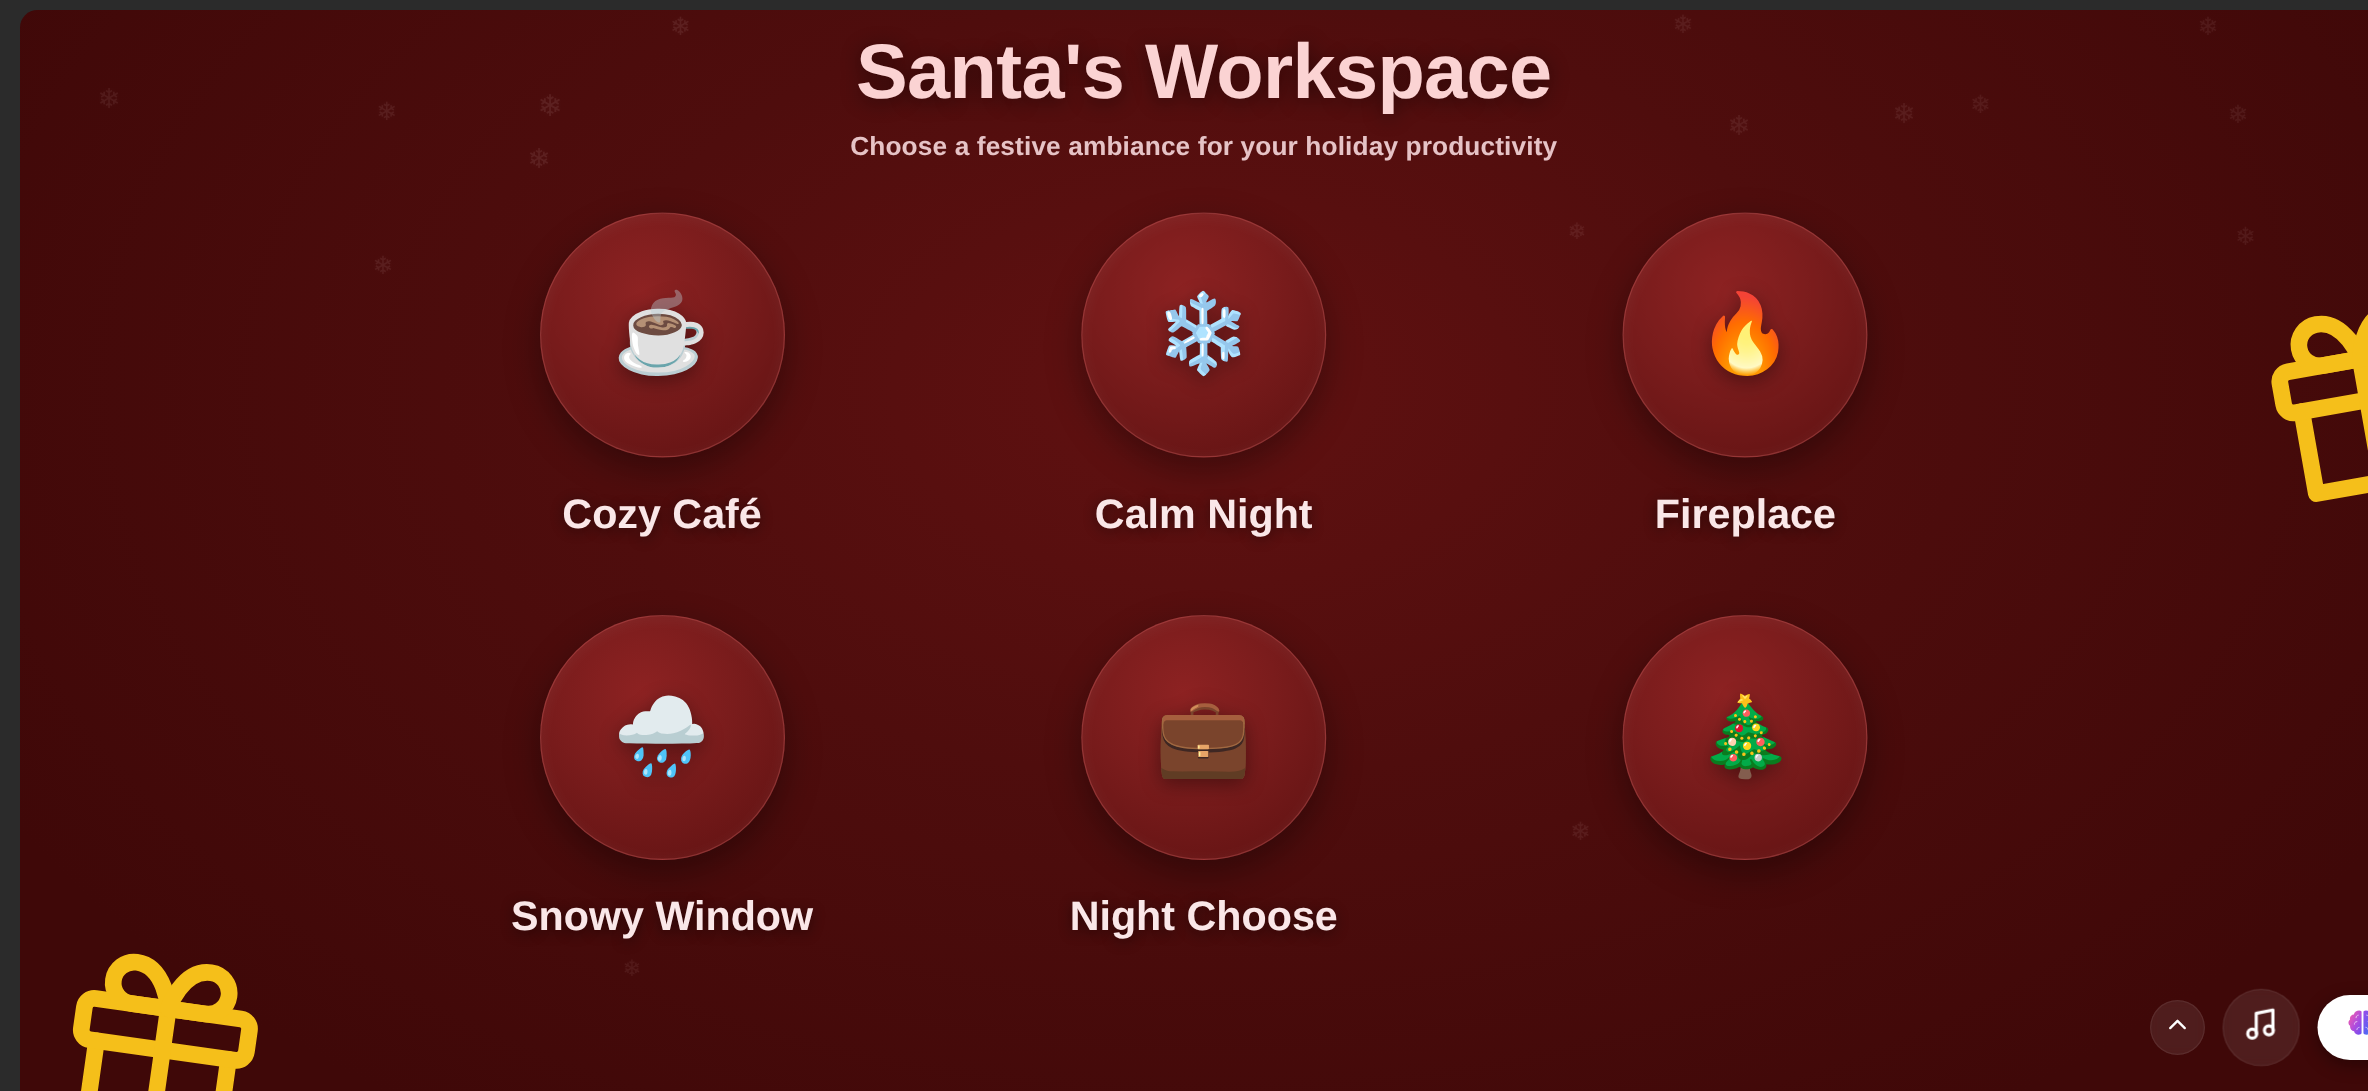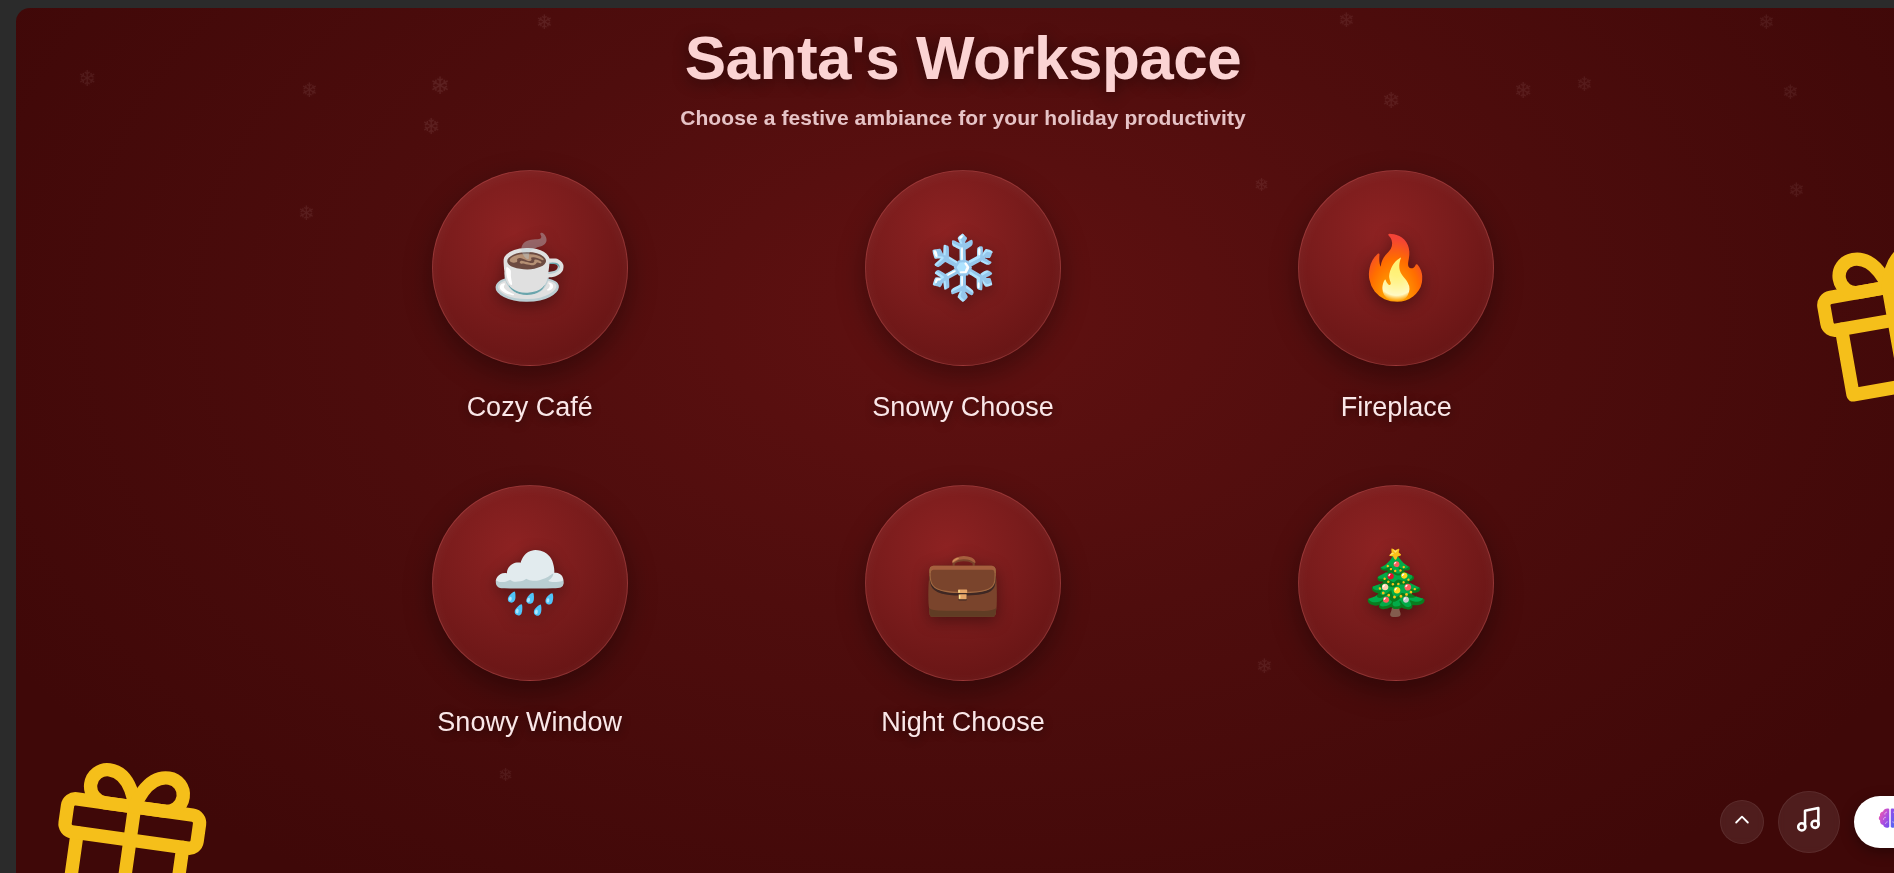--- a/index.html
+++ b/index.html
@@ -113,22 +113,22 @@
 
   .ambiance-emoji {
     font-size: 62px;
     line-height: 1;
     user-select: none;
     filter: drop-shadow(0 4px 8px rgba(0,0,0,0.38));
   }
 
   .ambiance-label {
     margin-top: 26px;
-    font-size: 27px;
-    font-weight: normal;
+    font-size: 33px;
+    font-weight: bold;
     color: #fae7e8;
     text-shadow: 0 2px 10px rgba(0,0,0,0.45);
     white-space: nowrap;
   }
 
   
   #floating-controls {
     position: absolute;
     right: 12px;
     bottom: 20px;
@@ -220,21 +220,21 @@
         <div class="ambiance-card">
           <div class="ambiance-disc">
             <span class="ambiance-emoji">☕</span>
           </div>
           <div class="ambiance-label">Cozy Café</div>
         </div>
         <div class="ambiance-card">
           <div class="ambiance-disc">
             <span class="ambiance-emoji">❄️</span>
           </div>
-          <div class="ambiance-label">Snowy Choose</div>
+          <div class="ambiance-label">Calm Night</div>
         </div>
         <div class="ambiance-card">
           <div class="ambiance-disc">
             <span class="ambiance-emoji">🔥</span>
           </div>
           <div class="ambiance-label">Fireplace</div>
         </div>
         <div class="ambiance-card">
           <div class="ambiance-disc">
             <span class="ambiance-emoji">🌧️</span>

